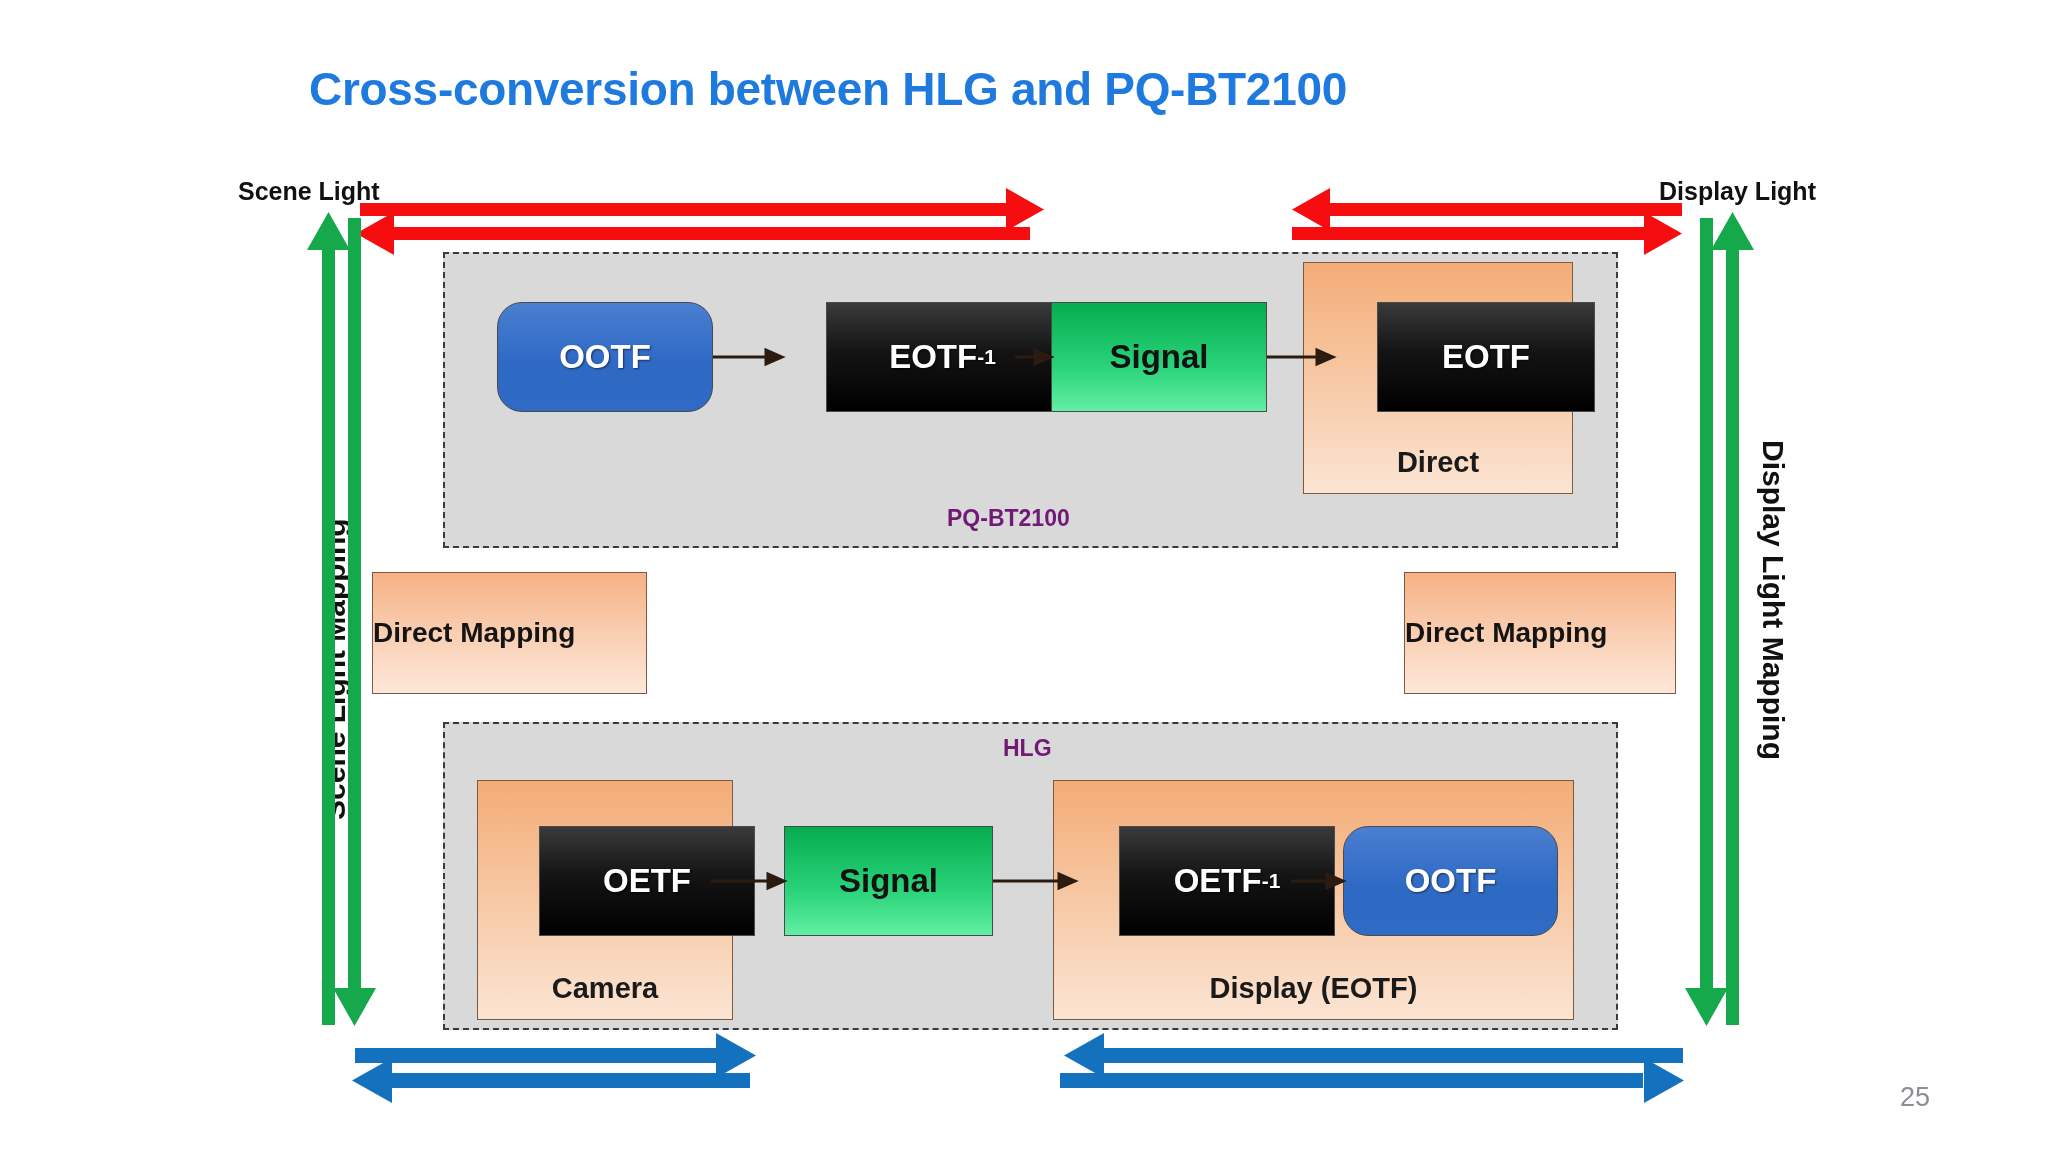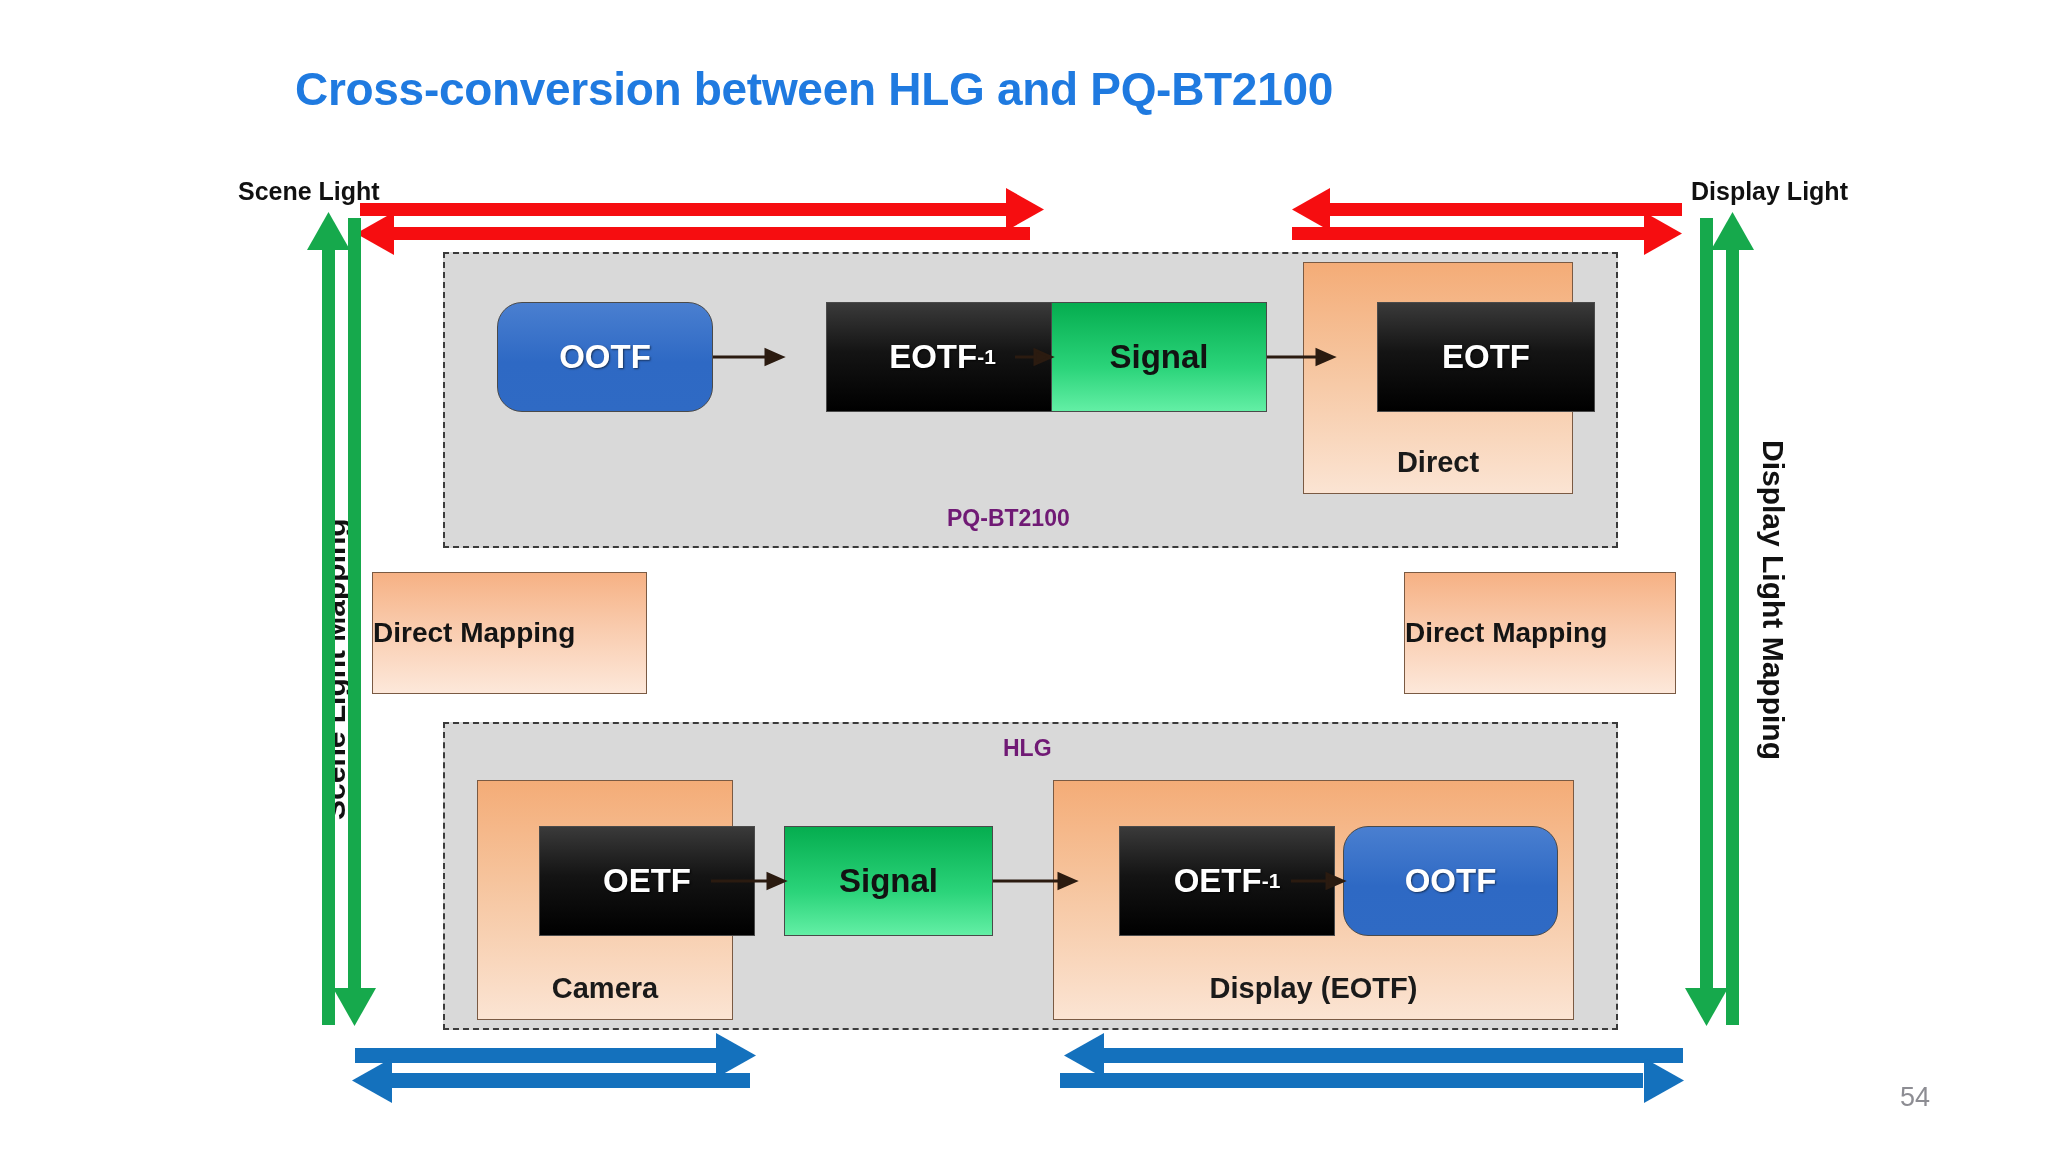--- a/index.html
+++ b/index.html
@@ -25,32 +25,33 @@
     position: absolute;
     left: 0;
     top: 62px;
     width: 1628px;
     text-align: center;
     font-size: 46px;
     font-weight: bold;
     color: #1f7ae0;
     letter-spacing: -0.3px;
     white-space: nowrap;
+    padding-left: 14px;
   }
 
   
   .endpoint-label {
     position: absolute;
     font-size: 25px;
     font-weight: bold;
     color: #111111;
     white-space: nowrap;
   }
   #scene-light-label  { left: 228px; top: 177px; margin-left: 10px; }
-  #display-light-label{ left: 1659px; top: 177px; margin-left: 32px; }
+  #display-light-label{ left: 1659px; top: 177px; }
 
   
   .side-label {
     position: absolute;
     font-size: 30px;
     font-weight: bold;
     color: #111111;
     white-space: nowrap;
     transform-origin: 0 0;
   }
@@ -328,15 +329,15 @@
         <polygon points="1064,1055.5 1104,1033 1104,1078"></polygon>
       </g>
 
       <g>
         <rect x="1060" y="1073" width="583" height="15"></rect>
         <polygon points="1684,1080.5 1644,1058 1644,1103"></polygon>
       </g>
     </g>
   </svg>
 
-  <div id="page-number">54</div>
+  <div id="page-number">25</div>
 
 </div>
 
 </body></html>

